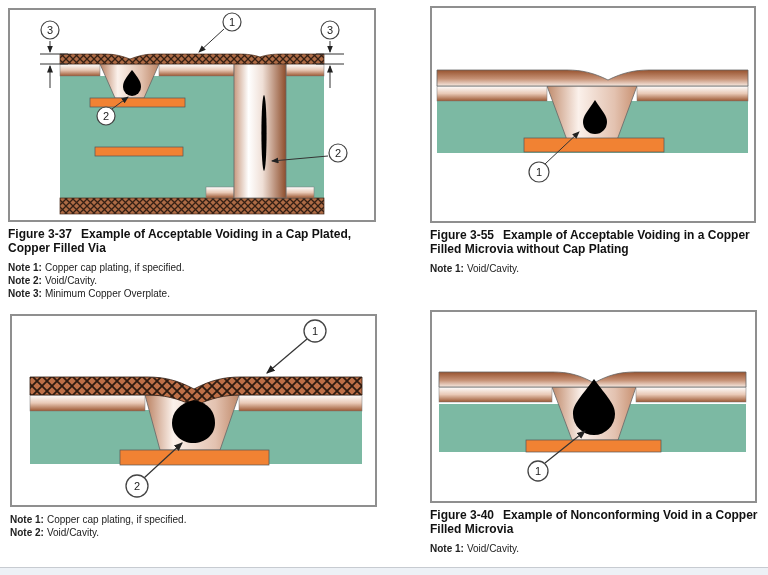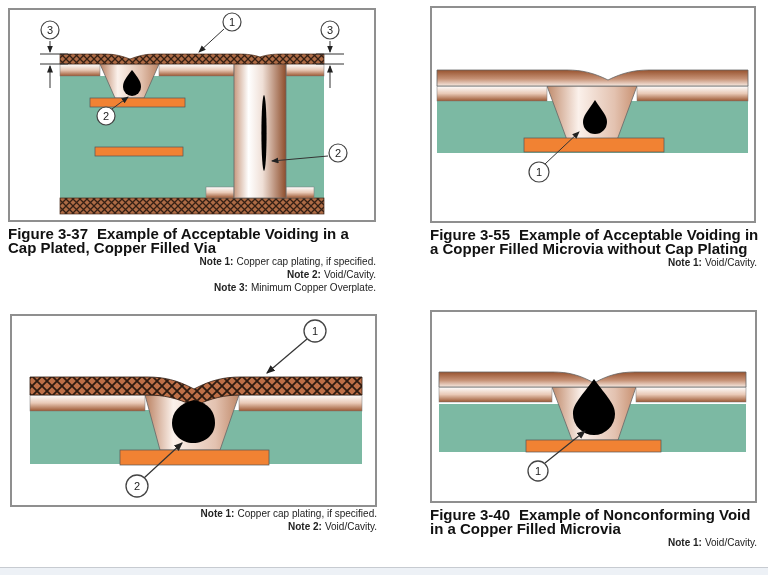--- a/index.html
+++ b/index.html
@@ -1,22 +1,22 @@
 <!DOCTYPE html>
 <html><head>
 <meta charset="utf-8">
 <style>
   html,body{margin:0;padding:0;background:#fff;}
   #page{position:relative;width:768px;height:575px;background:#ffffff;overflow:hidden;
         font-family:"Liberation Sans",sans-serif;color:#1c1c1c;}
   .panel{position:absolute;}
   .dbox{border:2px solid #8f8f8f;background:#fff;}
-  .caption{margin:5px 0 0 0;font-weight:bold;font-size:15px;line-height:14px;color:#111;}
+  .caption{margin:5px 0 0 0;font-weight:bold;font-size:12px;line-height:14px;color:#111;}
   .cap-label{margin-right:9px;}
-  .notes{font-size:10px;line-height:13px;color:#222;text-align:right;}
+  .notes{margin-top:6px;font-size:10px;line-height:13px;color:#222;}
   .note .nlabel{font-weight:bold;}
   .note .ntext{margin-left:3px;}
   .footer-bar{position:absolute;left:0;bottom:0;width:768px;height:7px;
               background:#edf1f6;border-top:1px solid #c7cbd1;}
   svg{display:block;}
   svg text{font-family:"Liberation Sans",sans-serif;font-size:11px;fill:#222;}
 </style>
 </head>
 <body>
 

